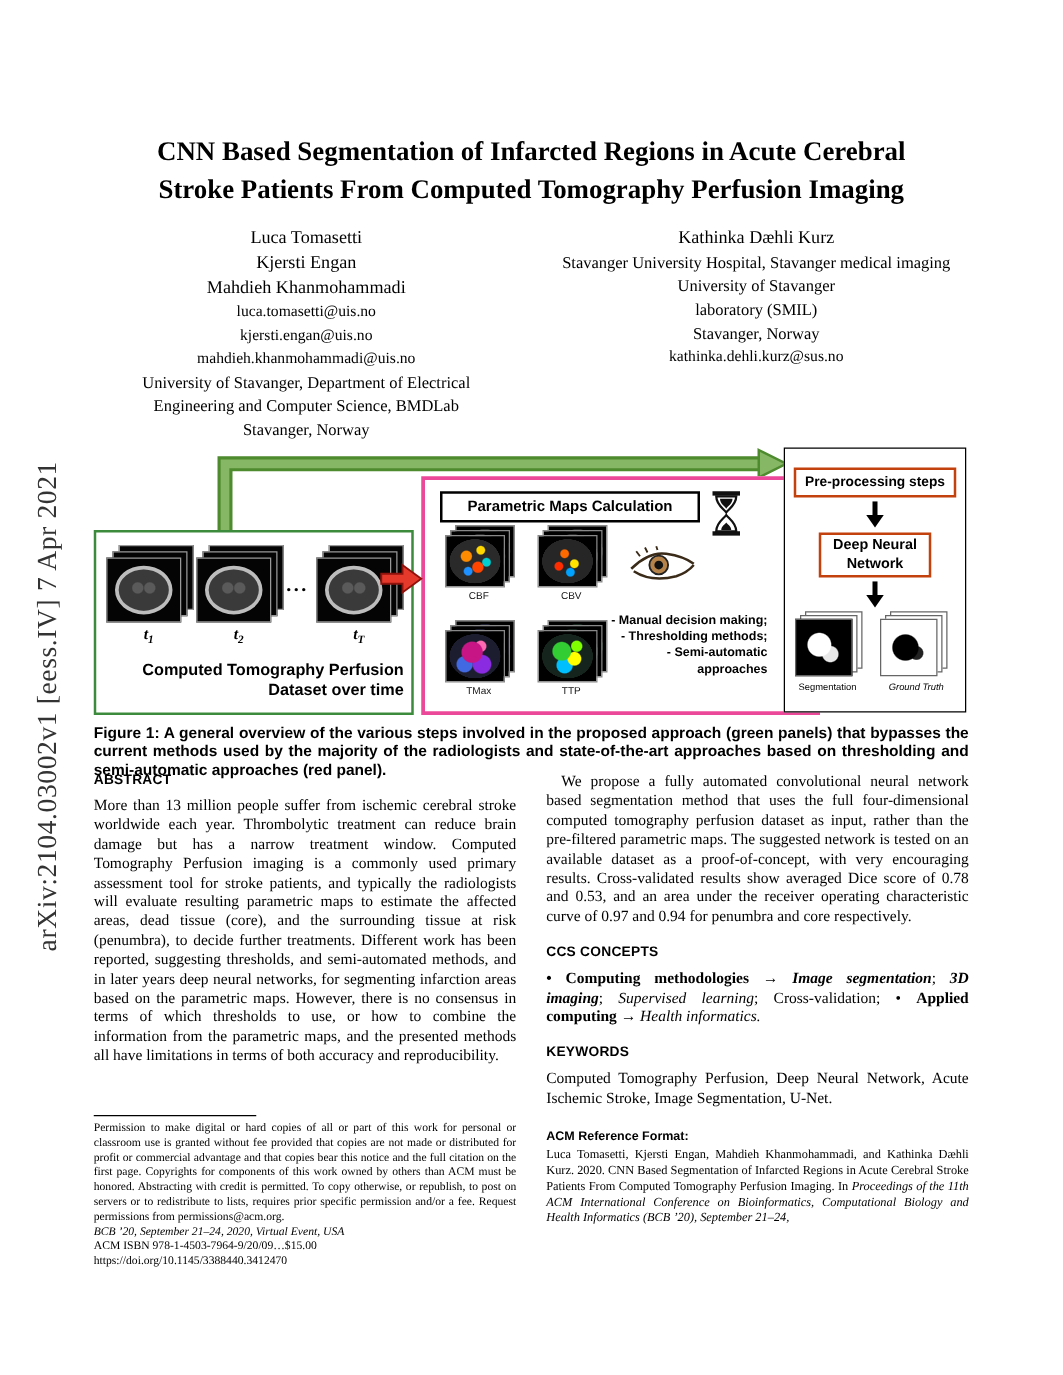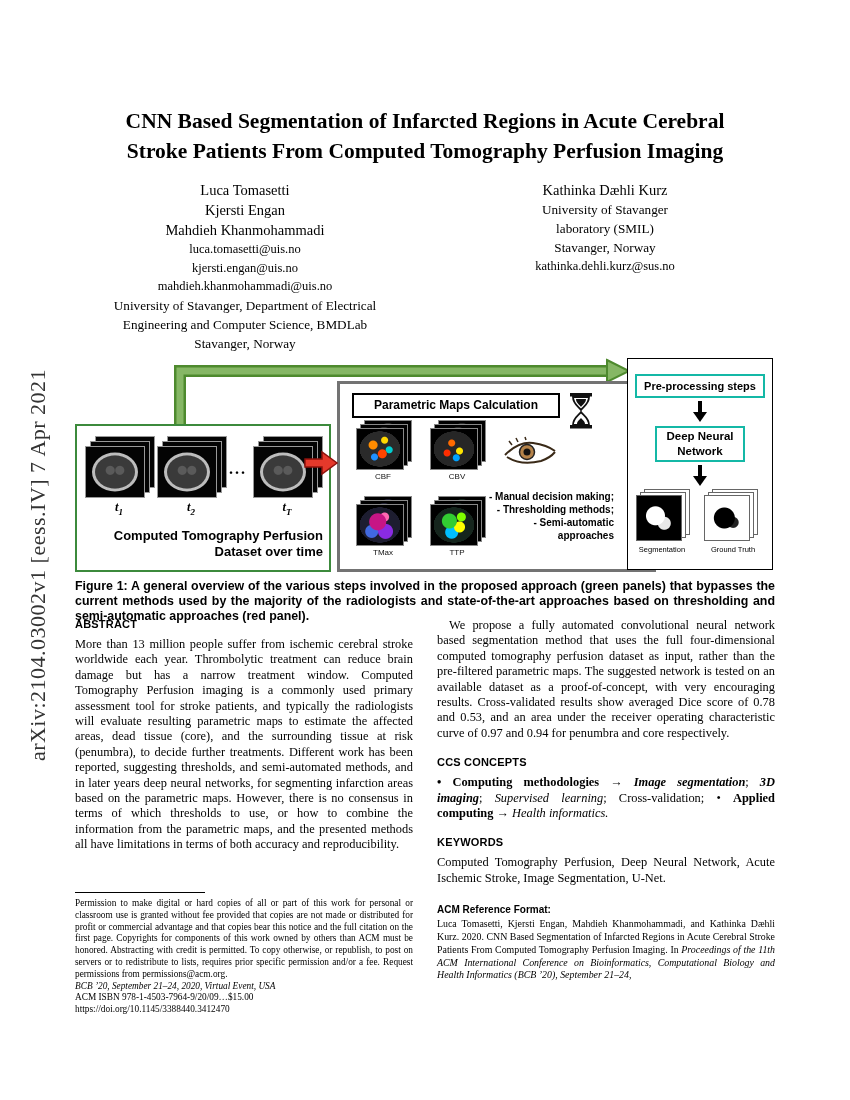--- a/index.html
+++ b/index.html
@@ -18,21 +18,21 @@
   .auth-right{left:440px;width:330px;}
   .auth-name{font-size:14.5px;line-height:20px;}
   .auth-email{font-size:12.5px;line-height:18.5px;}
   .auth-affil{font-size:13.2px;line-height:19px;}
 
   
   .figure{position:absolute;top:356px;left:75px;width:700px;height:216px;}
   .flow-arrows{position:absolute;left:0;top:0;z-index:0;}
   .panel{position:absolute;background:#fff;box-sizing:border-box;z-index:1;}
   .panel-green{left:0;top:68px;width:256px;height:148px;border:2.5px solid #3c8a3c;}
-  .panel-red{left:262px;top:25px;width:319px;height:191px;border:3px solid #737373;}
+  .panel-red{left:262px;top:25px;width:319px;height:191px;border:3px solid #ec4899;}
   .panel-right{left:552px;top:2px;width:146px;height:212px;border:1.5px solid #000;}
 
   .ct-stack{position:absolute;width:70px;height:62px;}
   .ct-img{position:absolute;width:58px;height:50px;background:#040404;border:1px solid #999;}
   .ct-img::after{content:"";position:absolute;left:50%;top:50%;transform:translate(-50%,-50%);
       width:40px;height:33px;border-radius:50%;border:3px solid #bdbdbd;
       background:radial-gradient(circle at 38% 45%,#5a5a5a 0 4px,transparent 5px),
                  radial-gradient(circle at 62% 45%,#5a5a5a 0 4px,transparent 5px),
                  radial-gradient(ellipse at 50% 50%,#3a3a3a 0 70%,#262626 71%);}
   .layer-b{left:10px;top:0;}.layer-m{left:5px;top:5px;}.layer-f{left:0;top:10px;}
@@ -75,40 +75,40 @@
       radial-gradient(circle at 40% 40%,#32cd32 0 7px,transparent 8px),
       radial-gradient(circle at 62% 55%,#ffff00 0 5px,transparent 6px),
       radial-gradient(circle at 45% 68%,#00bfff 0 6px,transparent 7px),
       radial-gradient(circle at 66% 30%,#7fff00 0 4px,transparent 5px),
       radial-gradient(ellipse at 50% 50%,#15251d 0 62%,#000 63%);}
   .eye{position:absolute;left:163px;top:52px;}
   .pm-bullets{position:absolute;left:148px;top:106px;width:126px;
       font-family:"Liberation Sans",sans-serif;font-weight:bold;font-size:10px;line-height:13px;text-align:right;}
   .pm-bullets .indent{padding-left:10px;}
 
-  .pr-box{position:absolute;border:2px solid #14b8a6;box-sizing:border-box;text-align:center;
+  .pr-box{position:absolute;border:2px solid #c2410c;box-sizing:border-box;text-align:center;
       font-family:"Liberation Sans",sans-serif;font-weight:bold;}
   .pr-box1{left:7px;top:15px;width:130px;height:24px;font-size:11px;line-height:21px;}
   .pr-box2{left:27px;top:67px;width:90px;height:36px;font-size:11.5px;line-height:15px;
       display:flex;align-items:center;justify-content:center;}
   .down-arrow{position:absolute;left:64px;}
   .da1{top:42px;}.da2{top:106px;}
   .thumb-stack{position:absolute;top:130px;width:56px;height:50px;}
   .ts-seg{left:8px;}.ts-gt{left:76px;}
   .thumb{position:absolute;width:44px;height:44px;border:1px solid #666;background:#fff;}
   .tb{left:8px;top:0;}.tm{left:4px;top:3px;}.tf{left:0;top:6px;}
   .seg-face{background:
       radial-gradient(circle at 42% 45%,#fff 0 9px,transparent 10px),
       radial-gradient(circle at 62% 62%,#e8e8e8 0 6px,transparent 7px),#000;}
   .gt-face{background:
       radial-gradient(circle at 44% 50%,#000 0 10px,transparent 11px),
       radial-gradient(circle at 64% 60%,#222 0 5px,transparent 6px),#fff;}
   .thumb-label{position:absolute;top:186px;text-align:center;
       font-family:"Liberation Sans",sans-serif;font-size:7.5px;}
-  .tl-seg{left:2px;width:64px;}.tl-gt{left:70px;width:70px;}
+  .tl-seg{left:2px;width:64px;}.tl-gt{left:70px;width:70px;font-style:italic;}
   .red-arrow{position:absolute;left:228px;top:93px;z-index:3;}
 
   
   .fig-caption{position:absolute;top:579px;left:75px;width:700px;
       font-family:"Liberation Sans",sans-serif;font-weight:bold;font-size:12.4px;
       line-height:15.2px;text-align:justify;}
 
   
   .col{position:absolute;top:618px;width:338px;}
   .col-left{left:75px;height:398px;display:flex;flex-direction:column;}
@@ -150,20 +150,21 @@
     <div class="auth-email">luca.tomasetti@uis.no</div>
     <div class="auth-email">kjersti.engan@uis.no</div>
     <div class="auth-email">mahdieh.khanmohammadi@uis.no</div>
     <div class="auth-affil">University of Stavanger, Department of Electrical</div>
     <div class="auth-affil">Engineering and Computer Science, BMDLab</div>
     <div class="auth-affil">Stavanger, Norway</div>
   </div>
 
   <div class="auth-block auth-right">
     <div class="auth-name">Kathinka Dæhli Kurz</div>
+    <div class="auth-affil">Stavanger University Hospital, Stavanger medical imaging</div>
     <div class="auth-affil">University of Stavanger</div>
     <div class="auth-affil">laboratory (SMIL)</div>
     <div class="auth-affil">Stavanger, Norway</div>
     <div class="auth-email">kathinka.dehli.kurz@sus.no</div>
   </div>
 
   <div class="figure">
 
     <svg class="flow-arrows" width="700" height="216" viewBox="0 0 700 216">
       <polyline points="105,70 105,15 534,15" fill="none" stroke="#4e8a2e" stroke-width="12" stroke-linejoin="miter"></polyline>

